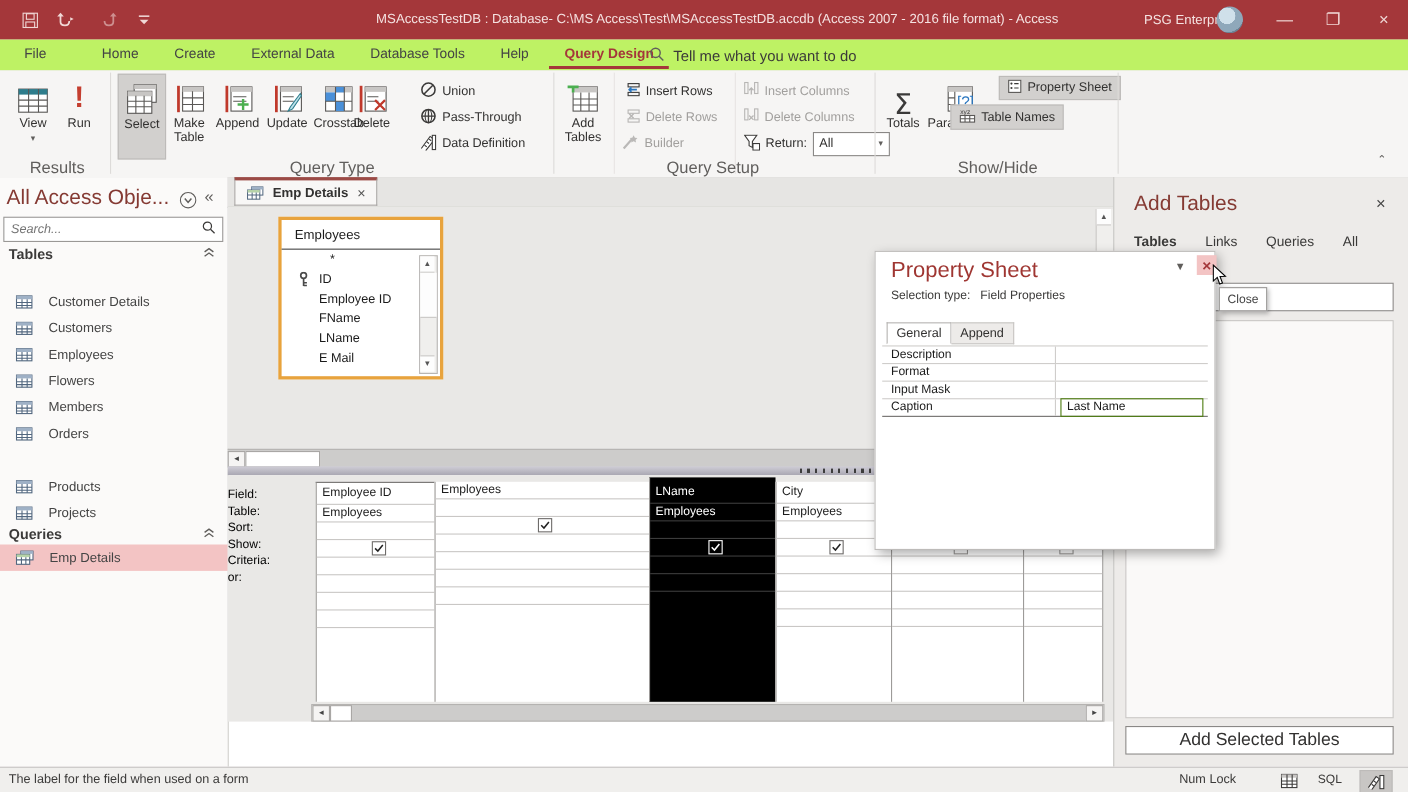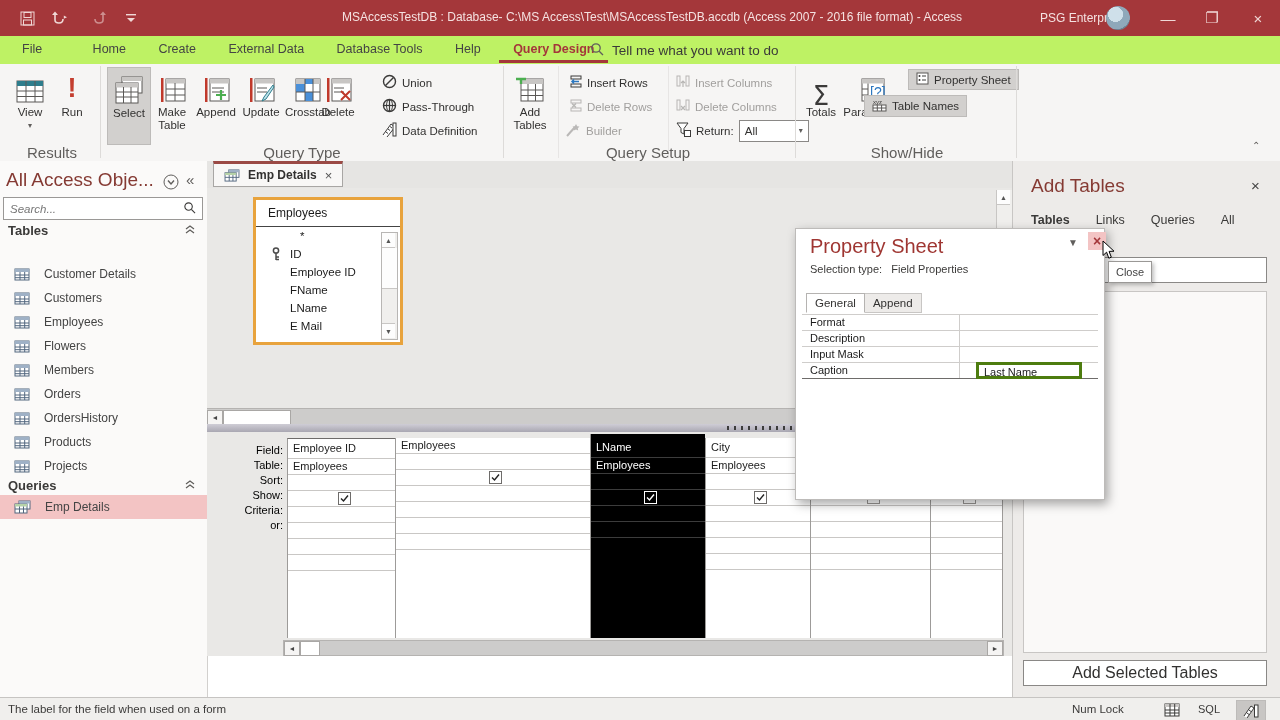--- a/index.html
+++ b/index.html
@@ -45,21 +45,21 @@
   .tb-title{height:26px;line-height:26px;padding-left:12px;font-size:12px;color:#1b1b1b;border-bottom:1px solid #444;}
   .tb-field{height:18px;display:flex;align-items:center;font-size:11.5px;color:#1b1b1b;padding-left:34px;position:relative;}
   .sb-v{position:absolute;right:2px;top:32px;width:15px;height:106px;background:#f0efed;border:1px solid #b8b6b4;}
   .sb-btn{width:13px;height:14px;background:#fdfdfd;border-bottom:1px solid #c8c6c4;display:flex;align-items:center;justify-content:center;font-size:7px;color:#555;}
   .hscroll{left:207px;top:408px;width:796px;height:16px;background:#cdcccb;border-top:1px solid #b5b3b1;display:flex;align-items:center;}
   .scr-arrow{width:16px;height:15px;background:#f5f4f3;border:1px solid #a9a7a5;box-sizing:border-box;display:flex;align-items:center;justify-content:center;font-size:7px;color:#444;}
   .scr-thumb{width:68px;height:15px;background:#fff;border:1px solid #a9a7a5;box-sizing:border-box;}
   .splitter{left:207px;top:424px;width:805px;height:8px;background:linear-gradient(#cfcdd6,#a9a7b2);}
   
   .grid{left:207px;top:432px;width:805px;height:224px;background:#e9e8e6;}
-  .gut-row{height:15px;font-size:11px;color:#000;text-align:right;line-height:15px;}
+  .gut-row{height:15px;font-size:11px;color:#000;text-align:left;line-height:15px;}
   .qcol{position:absolute;top:6px;height:200px;background:#fff;border-left:1px solid #9d9b99;box-sizing:border-box;}
   .qcol .cell{height:15px;border-bottom:1px solid #c9c7c5;font-size:11px;line-height:14px;padding-left:5px;color:#1b1b1b;overflow:hidden;white-space:nowrap;}
   .qcol.black{background:#000;}
   .qcol.black .cell{color:#fff;border-bottom-color:#3c3c3c;}
   .ck{width:11px;height:11px;border:1px solid #6e6c6a;background:#fff;margin:1px auto 0;position:relative;}
   .ck svg{position:absolute;left:0;top:0;}
   .gridscroll{left:283px;top:208px;width:721px;height:16px;background:#cdcccb;border:1px solid #b5b3b1;display:flex;align-items:center;box-sizing:border-box;}
   
   .addpanel{left:1012px;top:161px;width:268px;height:536px;background:#edebe9;border-left:1px solid #c8c6c4;box-sizing:border-box;}
   .ap-title{left:18px;top:14px;font-size:19px;color:#853a33;}
@@ -461,31 +461,20 @@
   <div class="abs nav-item" style="top:221px;">
     <svg width="16" height="13" viewBox="0 0 16 13">
         <rect x="1" y="1" width="14" height="11" fill="#fff" stroke="#52677f"></rect>
         <rect x="1" y="1" width="14" height="3" fill="#9fb1c6"></rect>
         <line x1="1" y1="7" x2="15" y2="7" stroke="#52677f"></line>
         <line x1="1" y1="9.7" x2="15" y2="9.7" stroke="#52677f"></line>
         <line x1="6" y1="4" x2="6" y2="12" stroke="#52677f"></line>
         <line x1="10.7" y1="4" x2="10.7" y2="12" stroke="#52677f"></line>
       </svg>
     <span>Orders</span>
-  </div>
-  <div class="abs nav-item" style="top:245px;">
-    <svg width="16" height="13" viewBox="0 0 16 13">
-        <rect x="1" y="1" width="14" height="11" fill="#fff" stroke="#52677f"></rect>
-        <rect x="1" y="1" width="14" height="3" fill="#9fb1c6"></rect>
-        <line x1="1" y1="7" x2="15" y2="7" stroke="#52677f"></line>
-        <line x1="1" y1="9.7" x2="15" y2="9.7" stroke="#52677f"></line>
-        <line x1="6" y1="4" x2="6" y2="12" stroke="#52677f"></line>
-        <line x1="10.7" y1="4" x2="10.7" y2="12" stroke="#52677f"></line>
-      </svg>
-    <span>OrdersHistory</span>
   </div>
   <div class="abs nav-item" style="top:269px;">
     <svg width="16" height="13" viewBox="0 0 16 13">
         <rect x="1" y="1" width="14" height="11" fill="#fff" stroke="#52677f"></rect>
         <rect x="1" y="1" width="14" height="3" fill="#9fb1c6"></rect>
         <line x1="1" y1="7" x2="15" y2="7" stroke="#52677f"></line>
         <line x1="1" y1="9.7" x2="15" y2="9.7" stroke="#52677f"></line>
         <line x1="6" y1="4" x2="6" y2="12" stroke="#52677f"></line>
         <line x1="10.7" y1="4" x2="10.7" y2="12" stroke="#52677f"></line>
       </svg>
@@ -709,34 +698,34 @@
   <div class="abs ps-sel">
     <span>Selection type:</span>
     <span style="margin-left:6px;">Field Properties</span>
   </div>
   <div class="abs" style="left:10px;top:64px;display:flex;align-items:flex-end;">
     <span class="ps-tab active">General</span>
     <span class="ps-tab" style="background:#edebe9;border:1px solid #c8c6c4;border-left:0;">Append</span>
   </div>
   <div class="abs" style="left:6px;top:85px;width:296px;border-top:1px solid #cfcdcb;">
     <div class="ps-row">
-      <div class="ps-name">Format</div>
+      <div class="ps-name">Description</div>
       <div class="ps-val"></div>
     </div>
     <div class="ps-row">
-      <div class="ps-name">Description</div>
+      <div class="ps-name">Format</div>
       <div class="ps-val"></div>
     </div>
     <div class="ps-row">
       <div class="ps-name">Input Mask</div>
       <div class="ps-val"></div>
     </div>
     <div class="ps-row" style="border-bottom:1px solid #6e6c6a;">
       <div class="ps-name">Caption</div>
-      <div class="ps-val" style="border:3px solid #4d7c0f;margin:-1px 16px;">Last Name</div>
+      <div class="ps-val" style="border:1px solid #4d7c0f;margin:-1px 4px;">Last Name</div>
     </div>
   </div>
 </div>
 
 <div class="abs tooltip">Close</div>
 <div class="abs" style="left:1102px;top:240px;z-index:70;">
   <svg width="14" height="20" viewBox="0 0 14 20">
       <path d="M1 1 L1 15.5 L4.6 12.2 L6.8 18.2 L9.3 17.2 L7.1 11.4 L12 11.2 Z" fill="#fff" stroke="#000" stroke-width="1"></path>
     </svg>
 </div>

